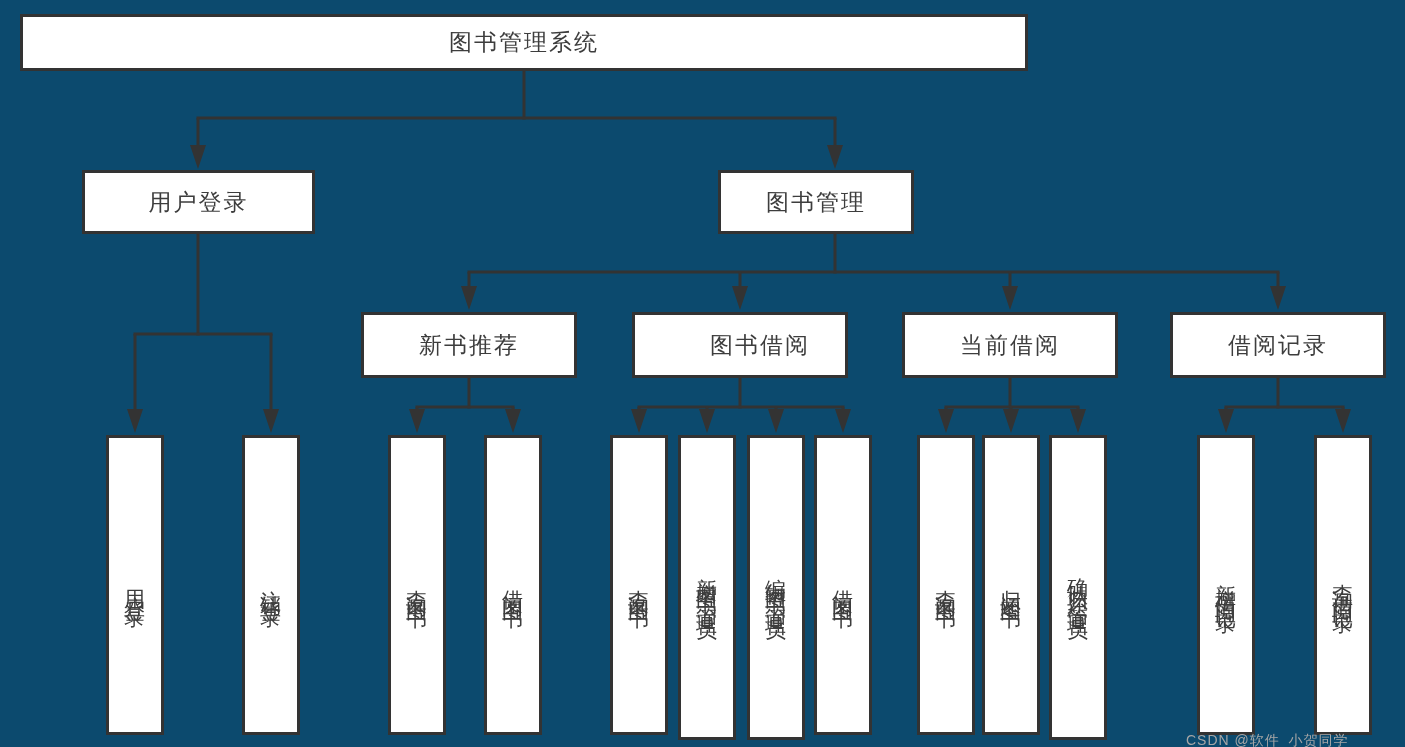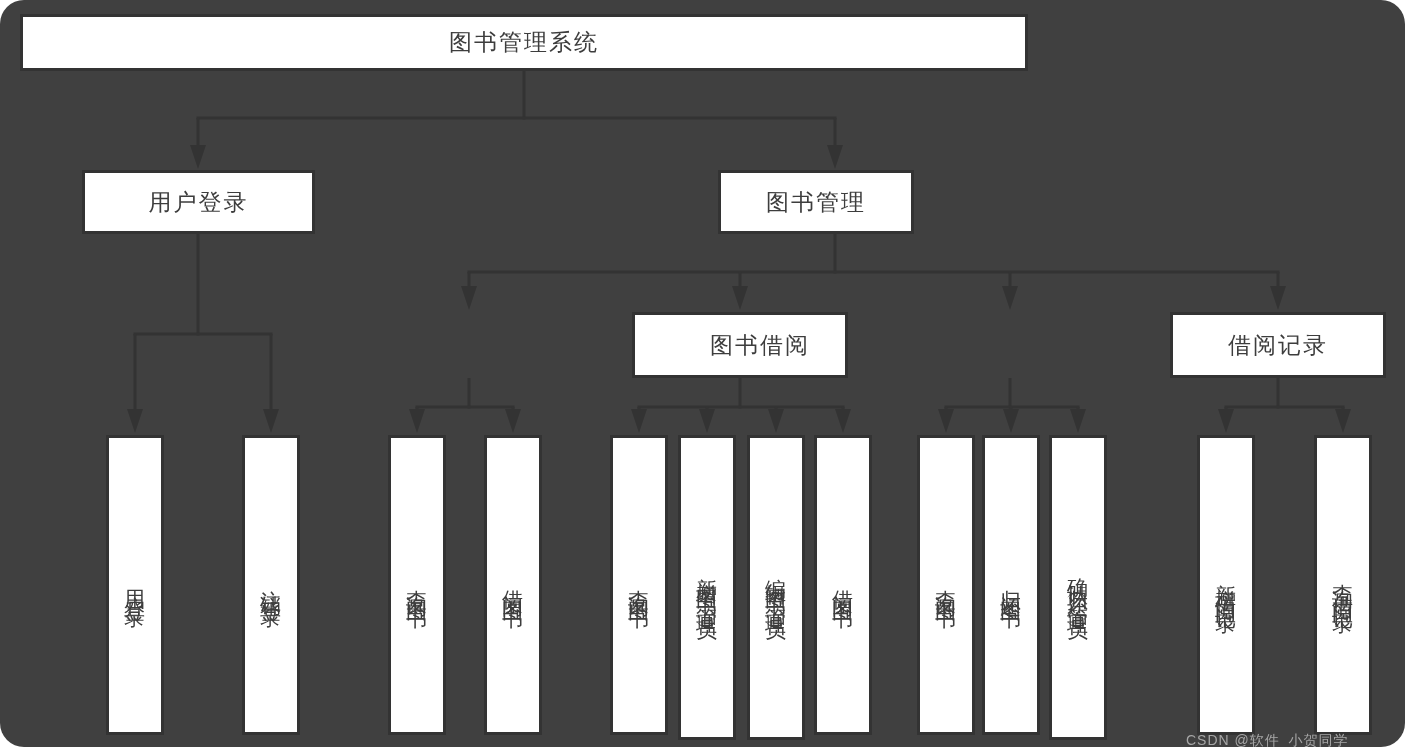--- a/index.html
+++ b/index.html
@@ -1,20 +1,19 @@
 <!DOCTYPE html>
 <html><head>
 <meta charset="utf-8">
 <style>
   html,body { margin:0; padding:0; background:#ffffff; }
   #canvas {
     position:relative; width:1405px; height:747px;
-    background:#404040; overflow:hidden;
+    background:#0c4a6e; overflow:hidden;
     font-family:"Liberation Sans","DejaVu Sans",sans-serif;
-    border-radius:24px;
   }
   #wires { position:absolute; left:0; top:0; }
   .node {
     position:absolute; box-sizing:border-box;
     background:#ffffff; border:3px solid #333333;
     display:flex; align-items:center; justify-content:center;
     color:#3d3d3d;
   }
   .hnode { font-size:23px; letter-spacing:2px; white-space:nowrap; }
   .vnode { font-size:21px; }
@@ -102,22 +101,28 @@
     <span>图书管理系统</span>
   </div>
 
   <div class="node hnode" style="left:82px; top:170px; width:233px; height:64px;">
     <span>用户登录</span>
   </div>
   <div class="node hnode" style="left:718px; top:170px; width:196px; height:64px;">
     <span>图书管理</span>
   </div>
 
+  <div class="node hnode" style="left:361px; top:312px; width:216px; height:66px;">
+    <span>新书推荐</span>
+  </div>
   <div class="node hnode" style="left:632px; top:312px; width:216px; height:66px;padding-left:40px;">
     <span>图书借阅</span>
+  </div>
+  <div class="node hnode" style="left:902px; top:312px; width:216px; height:66px;">
+    <span>当前借阅</span>
   </div>
   <div class="node hnode" style="left:1170px; top:312px; width:216px; height:66px;">
     <span>借阅记录</span>
   </div>
 
   <div class="node vnode" style="left:106px; top:435px; width:58px; height:300px;">
     <span class="vtext">用户登录</span>
   </div>
   <div class="node vnode" style="left:242px; top:435px; width:58px; height:300px;">
     <span class="vtext">注销登录</span>

